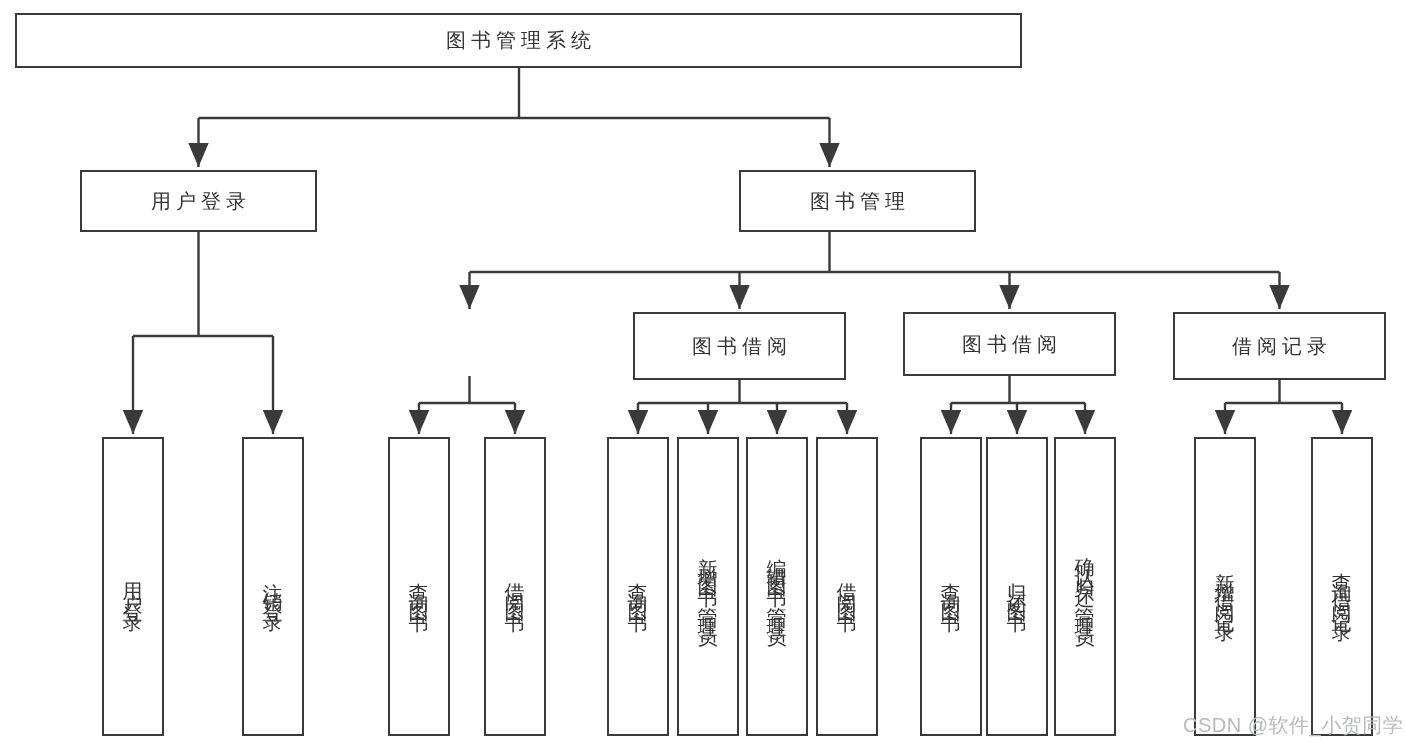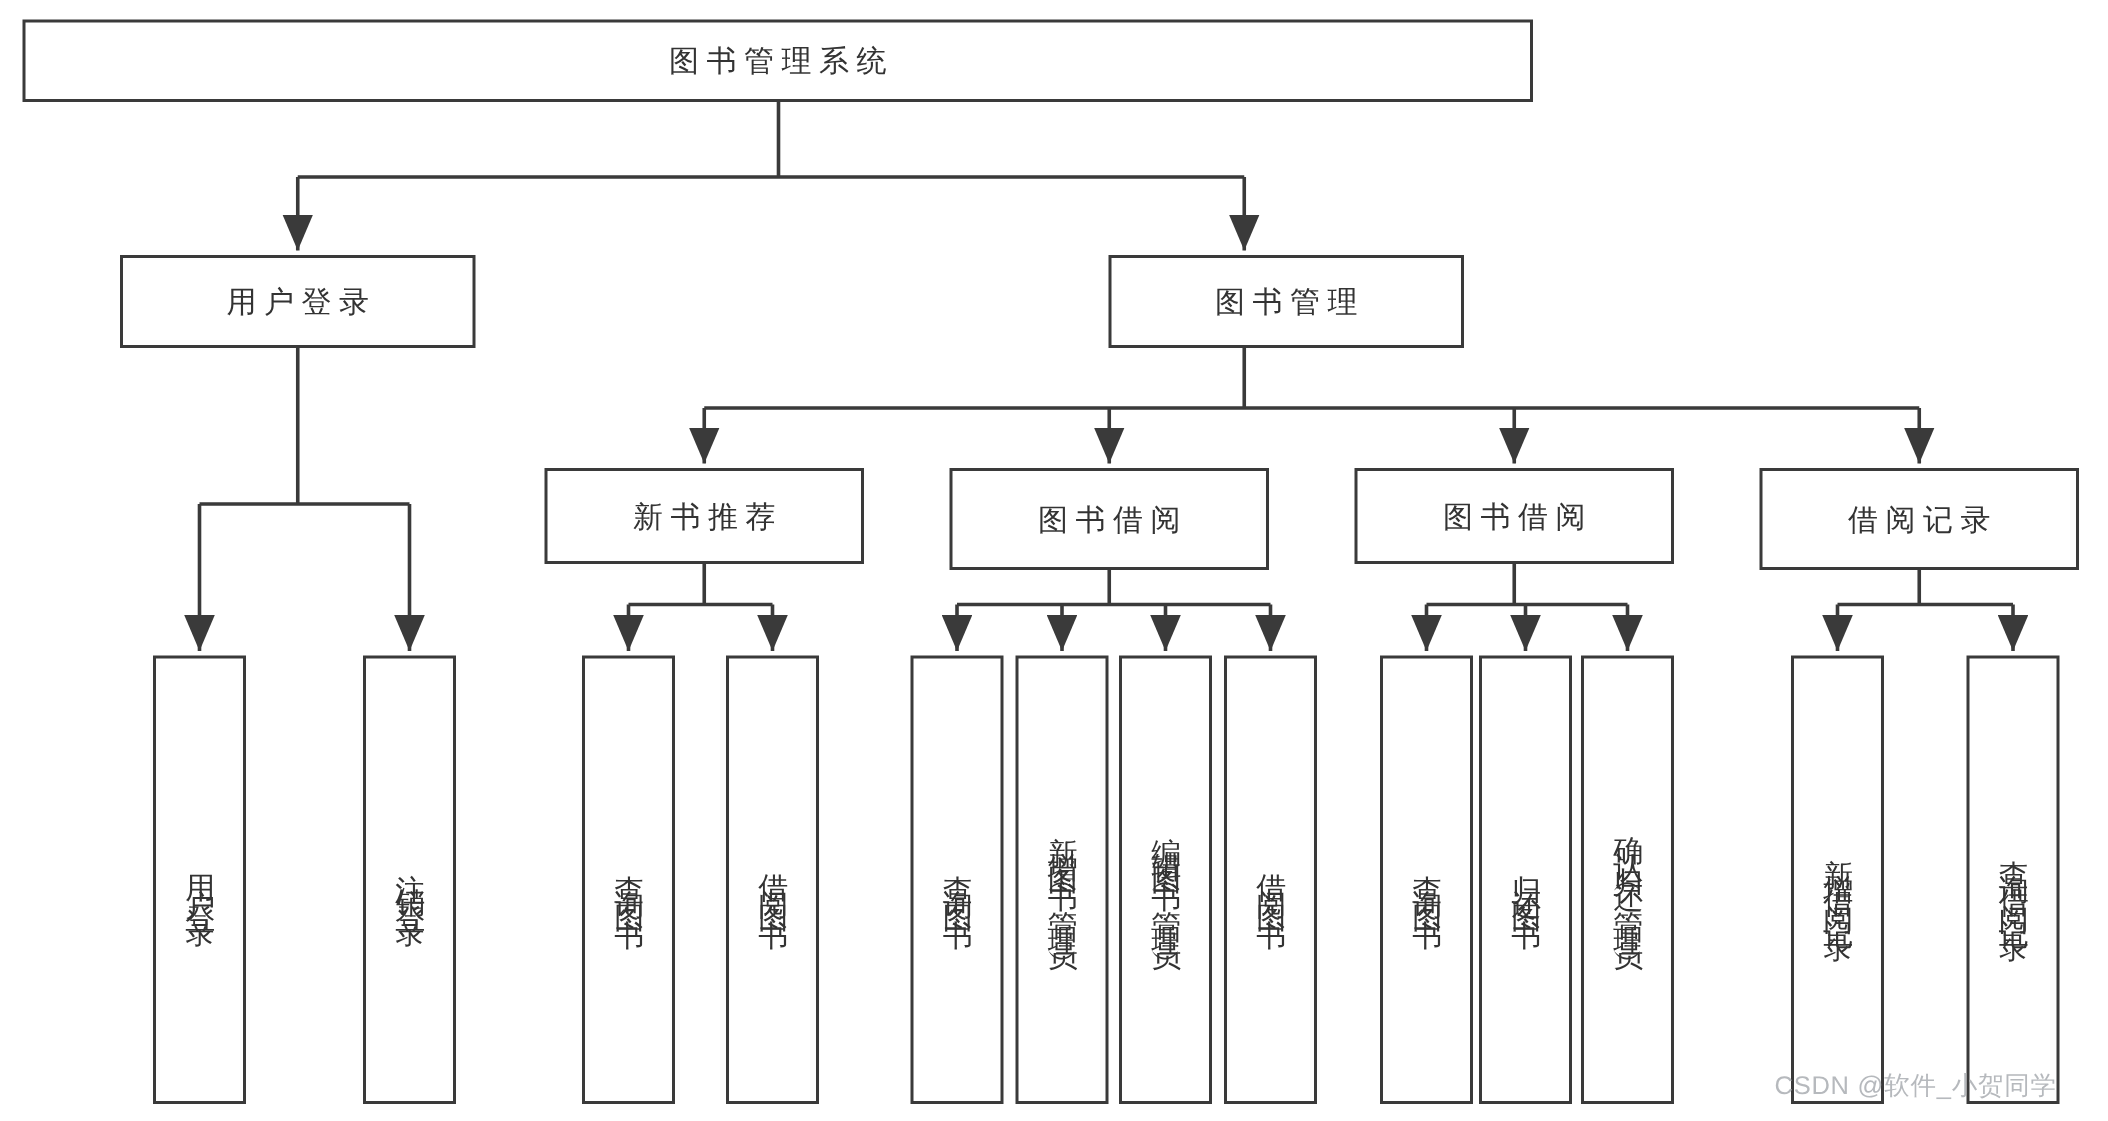--- a/index.html
+++ b/index.html
@@ -18,21 +18,21 @@
     font-size:20px;letter-spacing:5px;text-indent:5px;
   }
   .leaf{letter-spacing:normal;text-indent:0;}
   .vtext{
     writing-mode:vertical-lr;text-orientation:mixed;
     font-size:20px;line-height:1.1;letter-spacing:10px;
     display:block;
   }
   .watermark{
     position:absolute;left:1183px;top:712px;z-index:3;
-    font-size:17px;letter-spacing:.5px;color:var(--watermark,#b6b9bd);
+    font-size:20px;letter-spacing:.5px;color:var(--watermark,#b6b9bd);
     white-space:nowrap;
   }
 </style>
 </head>
 <body>
 
 <div class="canvas">
 
   <svg class="connectors" width="1405" height="747" viewBox="0 0 1405 747">
     <defs>
@@ -78,21 +78,20 @@
       <path marker-end="url(#ah)" d="M1225 403 V434"></path>
       <path marker-end="url(#ah)" d="M1342 403 V434"></path>
     </g>
   </svg>
 
   <div class="box" style="left:15px;top:13px;width:1007px;height:55px;">图书管理系统</div>
 
   <div class="box" style="left:80px;top:170px;width:237px;height:62px;">用户登录</div>
   <div class="box" style="left:711px;top:170px;width:237px;height:62px;margin-left:28px;">图书管理</div>
 
-  <div class="box" style="left:363px;top:312px;width:213px;height:64px;">新书推荐</div>
   <div class="box" style="left:633px;top:312px;width:213px;height:68px;">图书借阅</div>
   <div class="box" style="left:903px;top:312px;width:213px;height:64px;">图书借阅</div>
   <div class="box" style="left:1173px;top:312px;width:213px;height:68px;">借阅记录</div>
 
   <div class="box leaf" style="left:102px;top:437px;width:62px;height:299px;">
     <span class="vtext">用户登录</span>
   </div>
   <div class="box leaf" style="left:242px;top:437px;width:62px;height:299px;">
     <span class="vtext">注销登录</span>
   </div>

